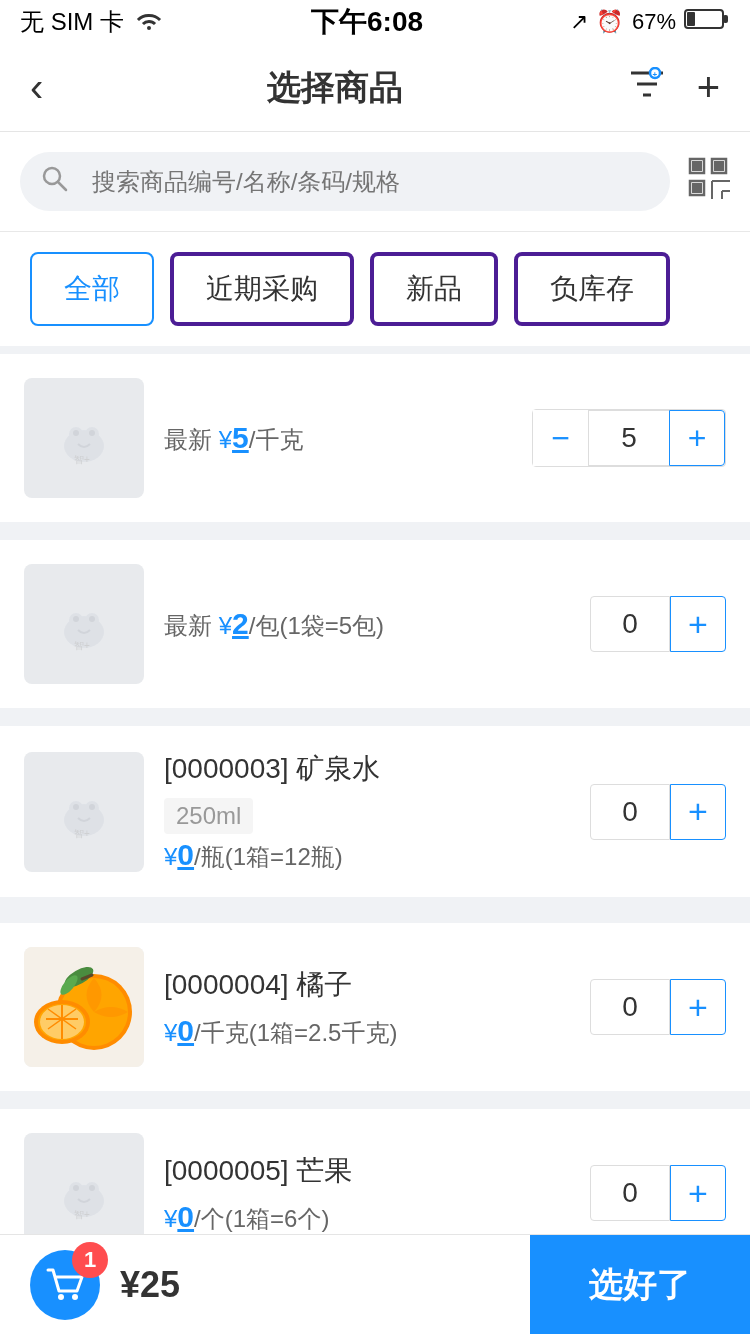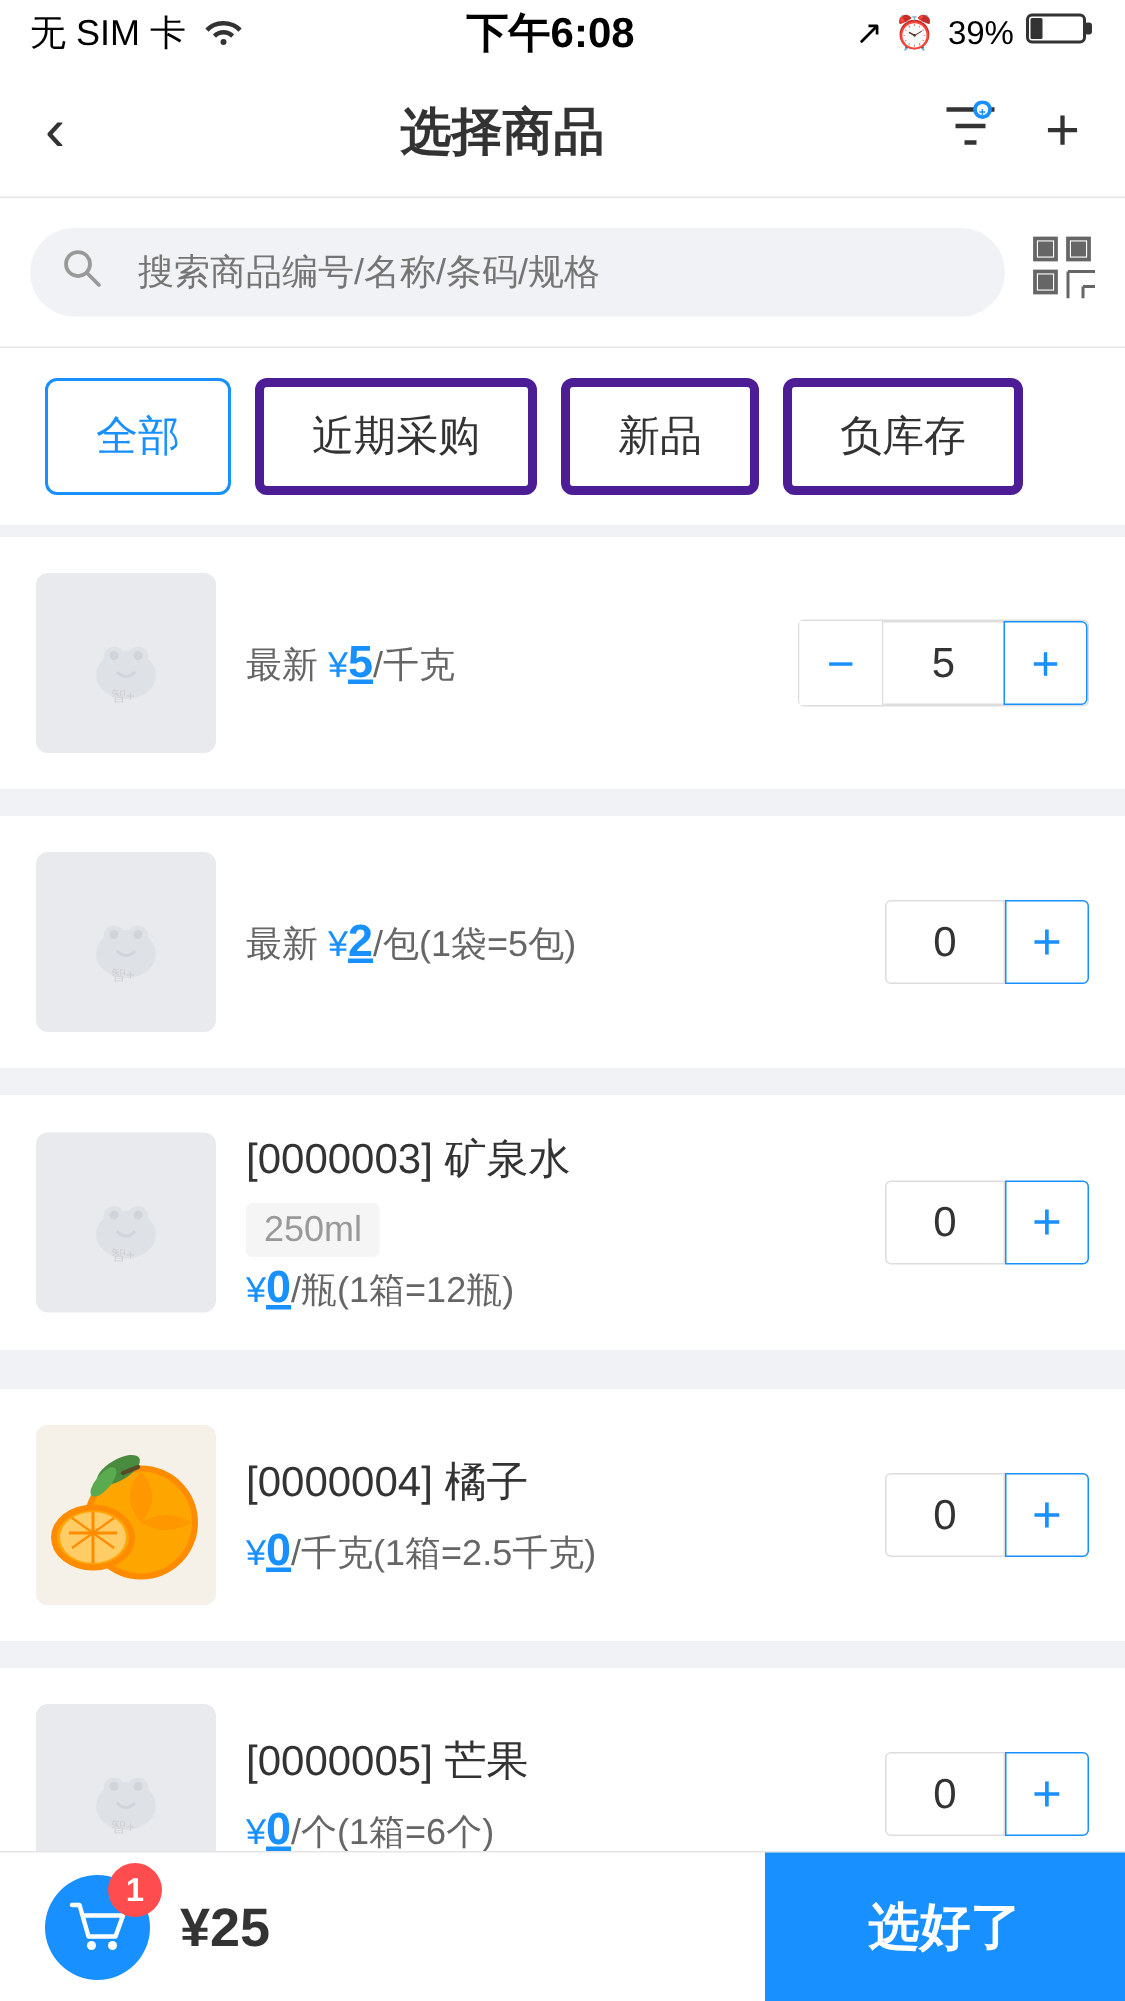--- a/index.html
+++ b/index.html
@@ -93,21 +93,21 @@
       display: flex;
       padding: 20px 30px;
       gap: 16px;
       border-bottom: 8px solid #f0f2f5;
     }
     .tab-btn {
       padding: 14px 32px;
       border-radius: 8px;
       font-size: 28px;
       cursor: pointer;
-      border: 6px solid #4c1d95;
+      border: 4px solid #4c1d95;
       background: #fff;
       color: #333;
     }
     .tab-btn.active {
       background: #fff;
       border: 2px solid #1890ff;
       color: #1890ff;
     }
 
     
@@ -289,21 +289,21 @@
       align-items: center;
       justify-content: center;
       font-weight: 600;
     }
     .cart-total {
       font-size: 36px;
       font-weight: 600;
       color: #333;
     }
     .confirm-btn {
-      width: 240px;
+      width: 220px;
       height: 100px;
       background: #1890ff;
       color: #fff;
       font-size: 34px;
       font-weight: 600;
       border: none;
       cursor: pointer;
       display: flex;
       align-items: center;
       justify-content: center;
@@ -324,21 +324,21 @@
     <span>
       <svg width="30" height="22" viewBox="0 0 30 22">
           <path d="M15 18a2 2 0 1 1 0 4 2 2 0 0 1 0-4zm0-6c2.8 0 5.3 1.1 7.1 3l-2.1 2.1A6.9 6.9 0 0 0 15 15a6.9 6.9 0 0 0-5 2.1L7.9 15A9.9 9.9 0 0 1 15 12zm0-6C19.7 6 24 7.9 27.1 11l-2.1 2.1A12.9 12.9 0 0 0 15 9a12.9 12.9 0 0 0-10 4.1L2.9 11A15.9 15.9 0 0 1 15 6z" fill="#333"></path>
         </svg>
     </span>
   </div>
   <div class="status-center">下午6:08</div>
   <div class="status-right">
     <span>↗</span>
     <span>⏰</span>
-    <span>39%</span>
+    <span>67%</span>
     <span>
       <svg width="46" height="24" viewBox="0 0 46 24">
           <rect x="1" y="3" width="38" height="18" rx="3" ry="3" fill="none" stroke="#333" stroke-width="2"></rect>
           <rect x="39" y="8" width="5" height="8" rx="2" ry="2" fill="#333"></rect>
           <rect x="3" y="5" width="8" height="14" rx="1" ry="1" fill="#333"></rect>
         </svg>
     </span>
   </div>
 </div>
 

